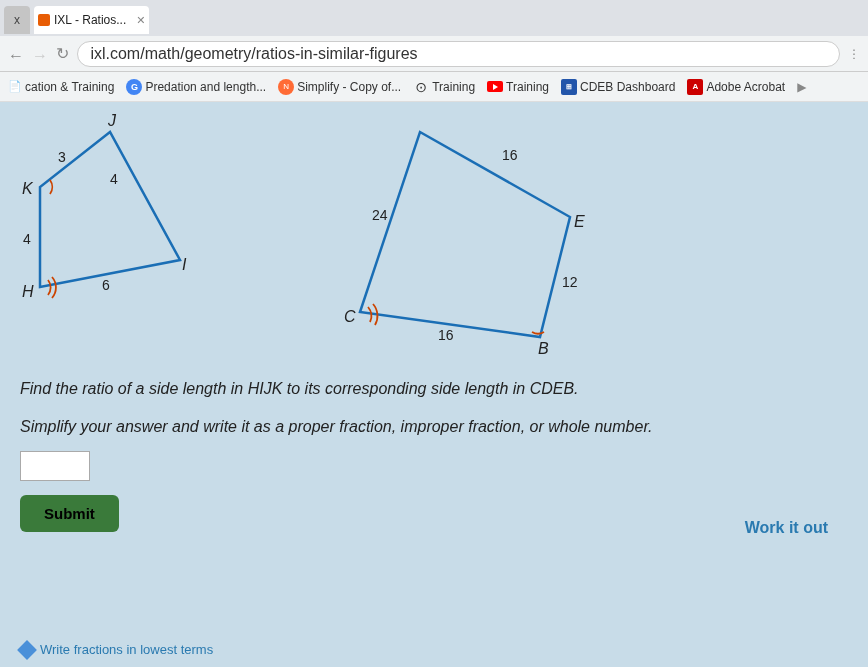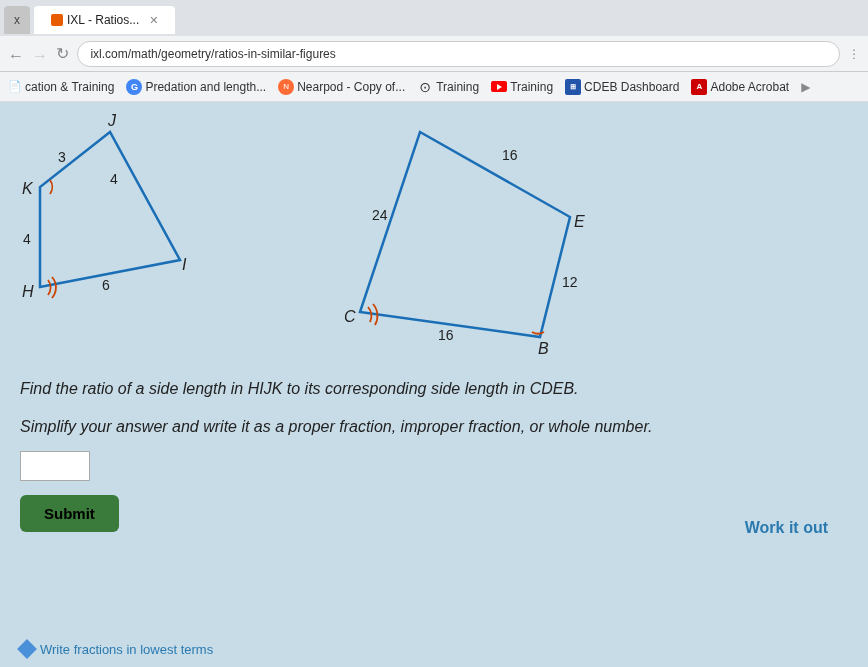--- a/index.html
+++ b/index.html
@@ -34,21 +34,21 @@
       display: flex;
       align-items: center;
       gap: 4px;
       height: 28px;
       margin-right: 4px;
     }
 
     .tab-active {
       background: white;
       border-radius: 4px 4px 0 0;
-      padding: 4px 17px;
+      padding: 4px 4px;
       font-size: 12px;
       color: #222;
       display: flex;
       align-items: center;
       gap: 4px;
       height: 28px;
     }
 
     .address-bar-row {
       background: #f1f3f4;
@@ -59,21 +59,21 @@
       height: 36px;
       border-bottom: 1px solid #ccc;
     }
 
     .address-bar {
       flex: 1;
       background: white;
       border: 1px solid #ccc;
       border-radius: 20px;
       padding: 4px 12px;
-      font-size: 12px;
+      font-size: 16px;
       color: #333;
       height: 26px;
       display: flex;
       align-items: center;
     }
 
     .bookmarks-bar {
       background: #f1f3f4;
       display: flex;
       align-items: center;
@@ -181,20 +181,21 @@
     .work-it-out-sub {
       color: #444;
       font-size: 14px;
     }
 
     .bottom-hint {
       position: absolute;
       bottom: 10px;
       left: 20px;
       display: flex;
+      align-items: center;
       gap: 6px;
       font-size: 13px;
       color: #2a7ab0;
     }
 
     .hint-diamond {
       width: 14px;
       height: 14px;
       background: #4a90d9;
       transform: rotate(45deg);
@@ -305,21 +306,21 @@
     <div class="bookmark-item">
       <span class="bookmark-icon">📄</span>
       <span>cation &amp; Training</span>
     </div>
     <div class="bookmark-item">
       <span class="g-icon bookmark-icon">G</span>
       <span>Predation and length...</span>
     </div>
     <div class="bookmark-item">
       <span class="nearpod-icon bookmark-icon">N</span>
-      <span>Nearpod - Copy of...</span>
+      <span>Simplify - Copy of...</span>
     </div>
     <div class="bookmark-item">
       <span class="dashboard-icon bookmark-icon">⊙</span>
       <span>Training</span>
     </div>
     <div class="bookmark-item">
       <span class="youtube-favicon bookmark-icon">
         <span class="youtube-play"></span>
       </span>
       <span>Training</span>

